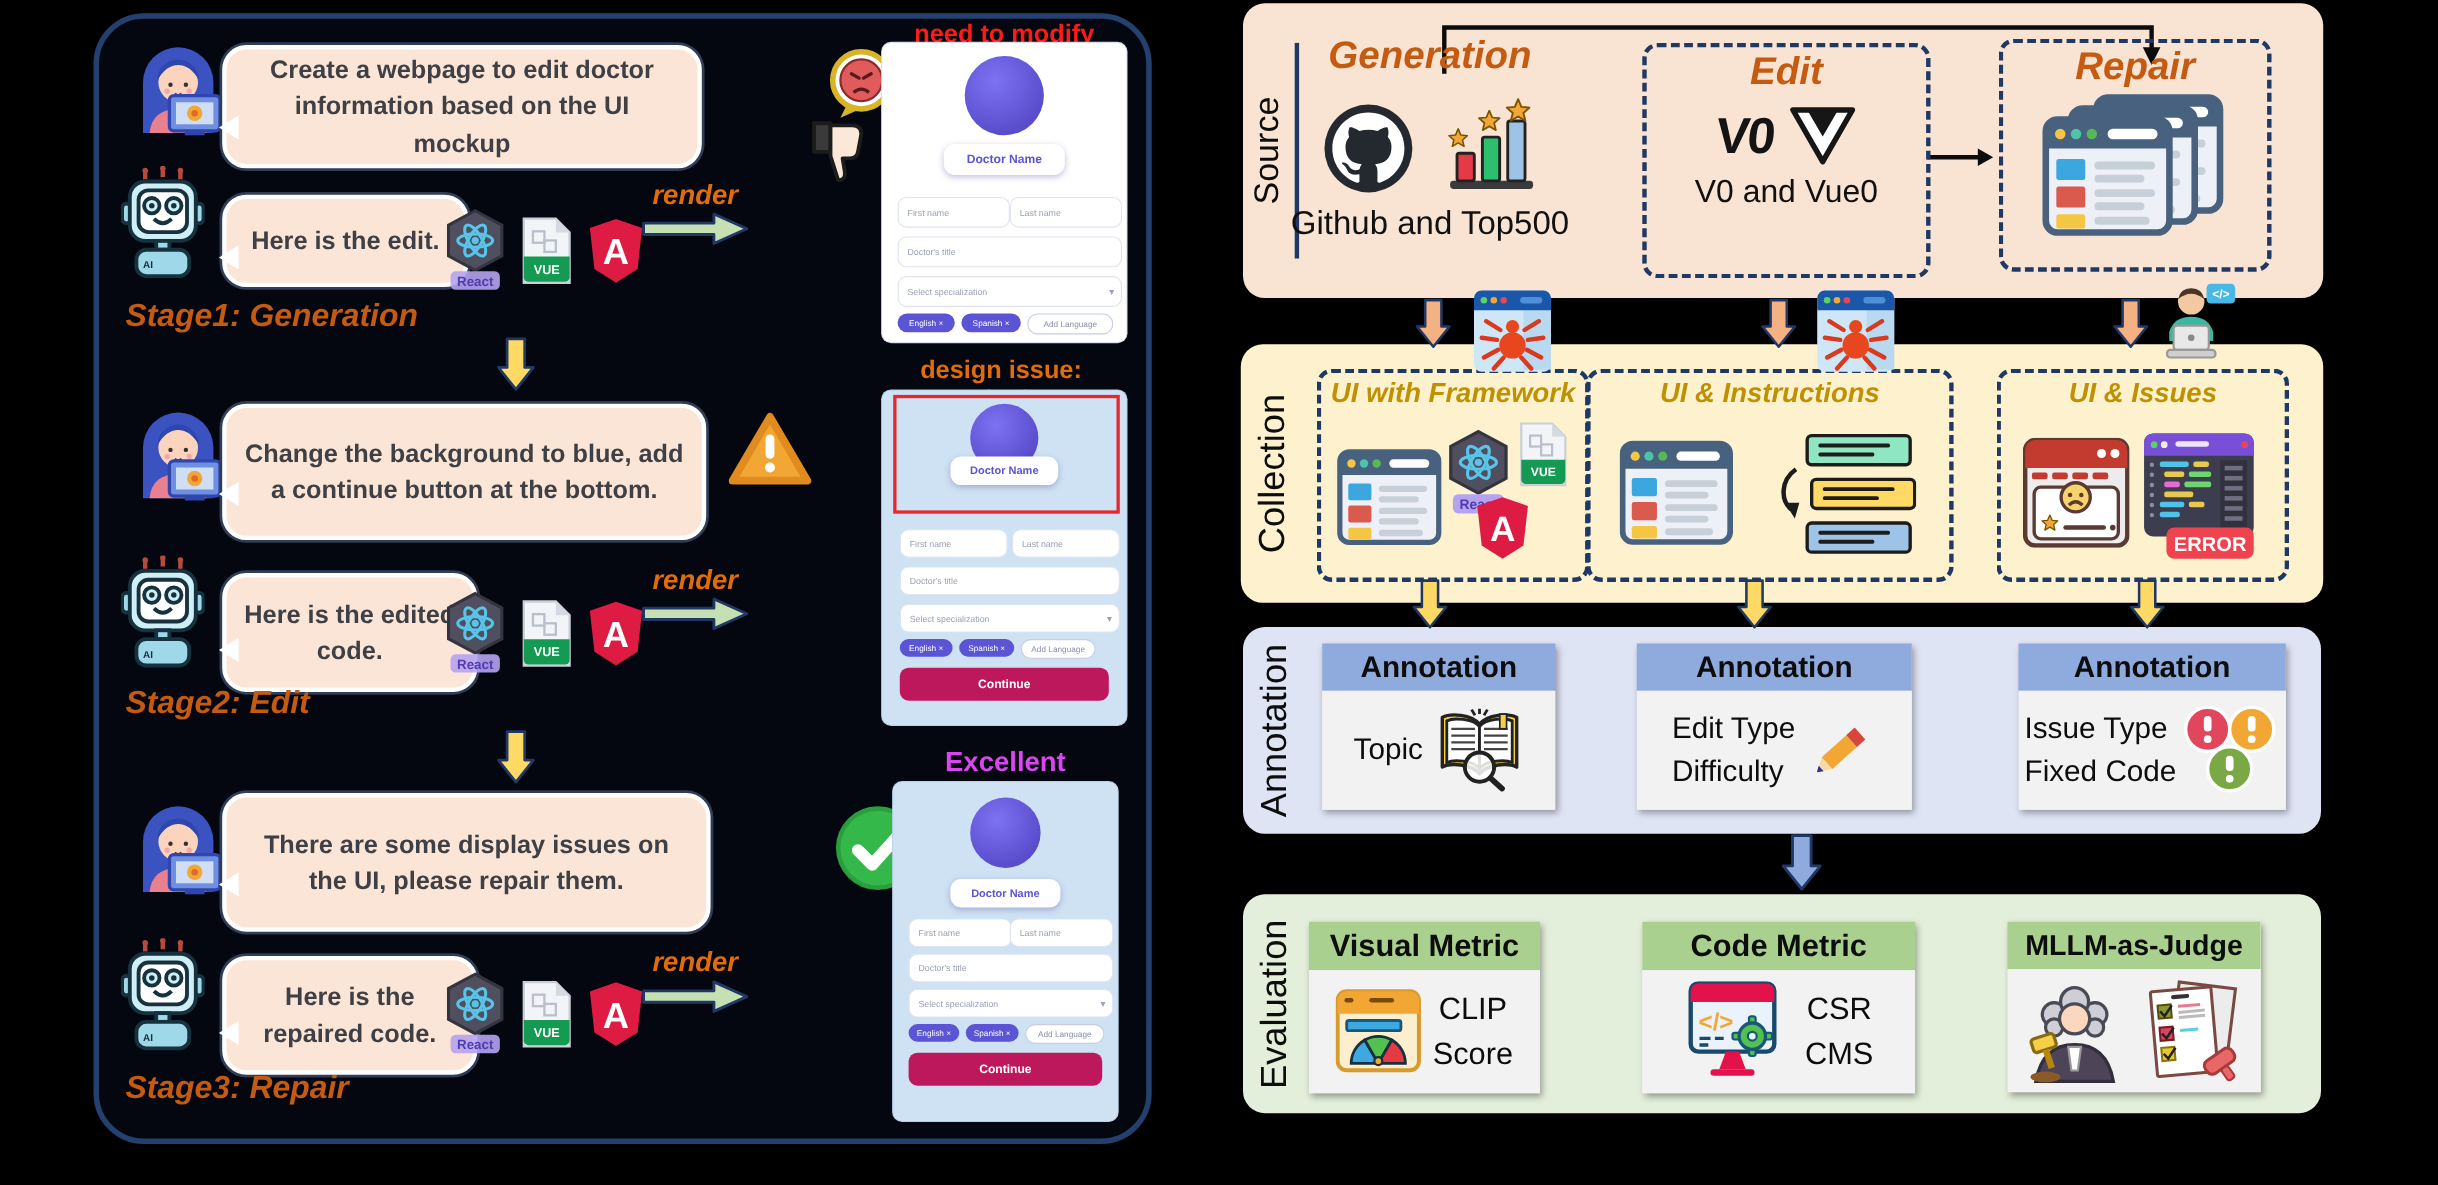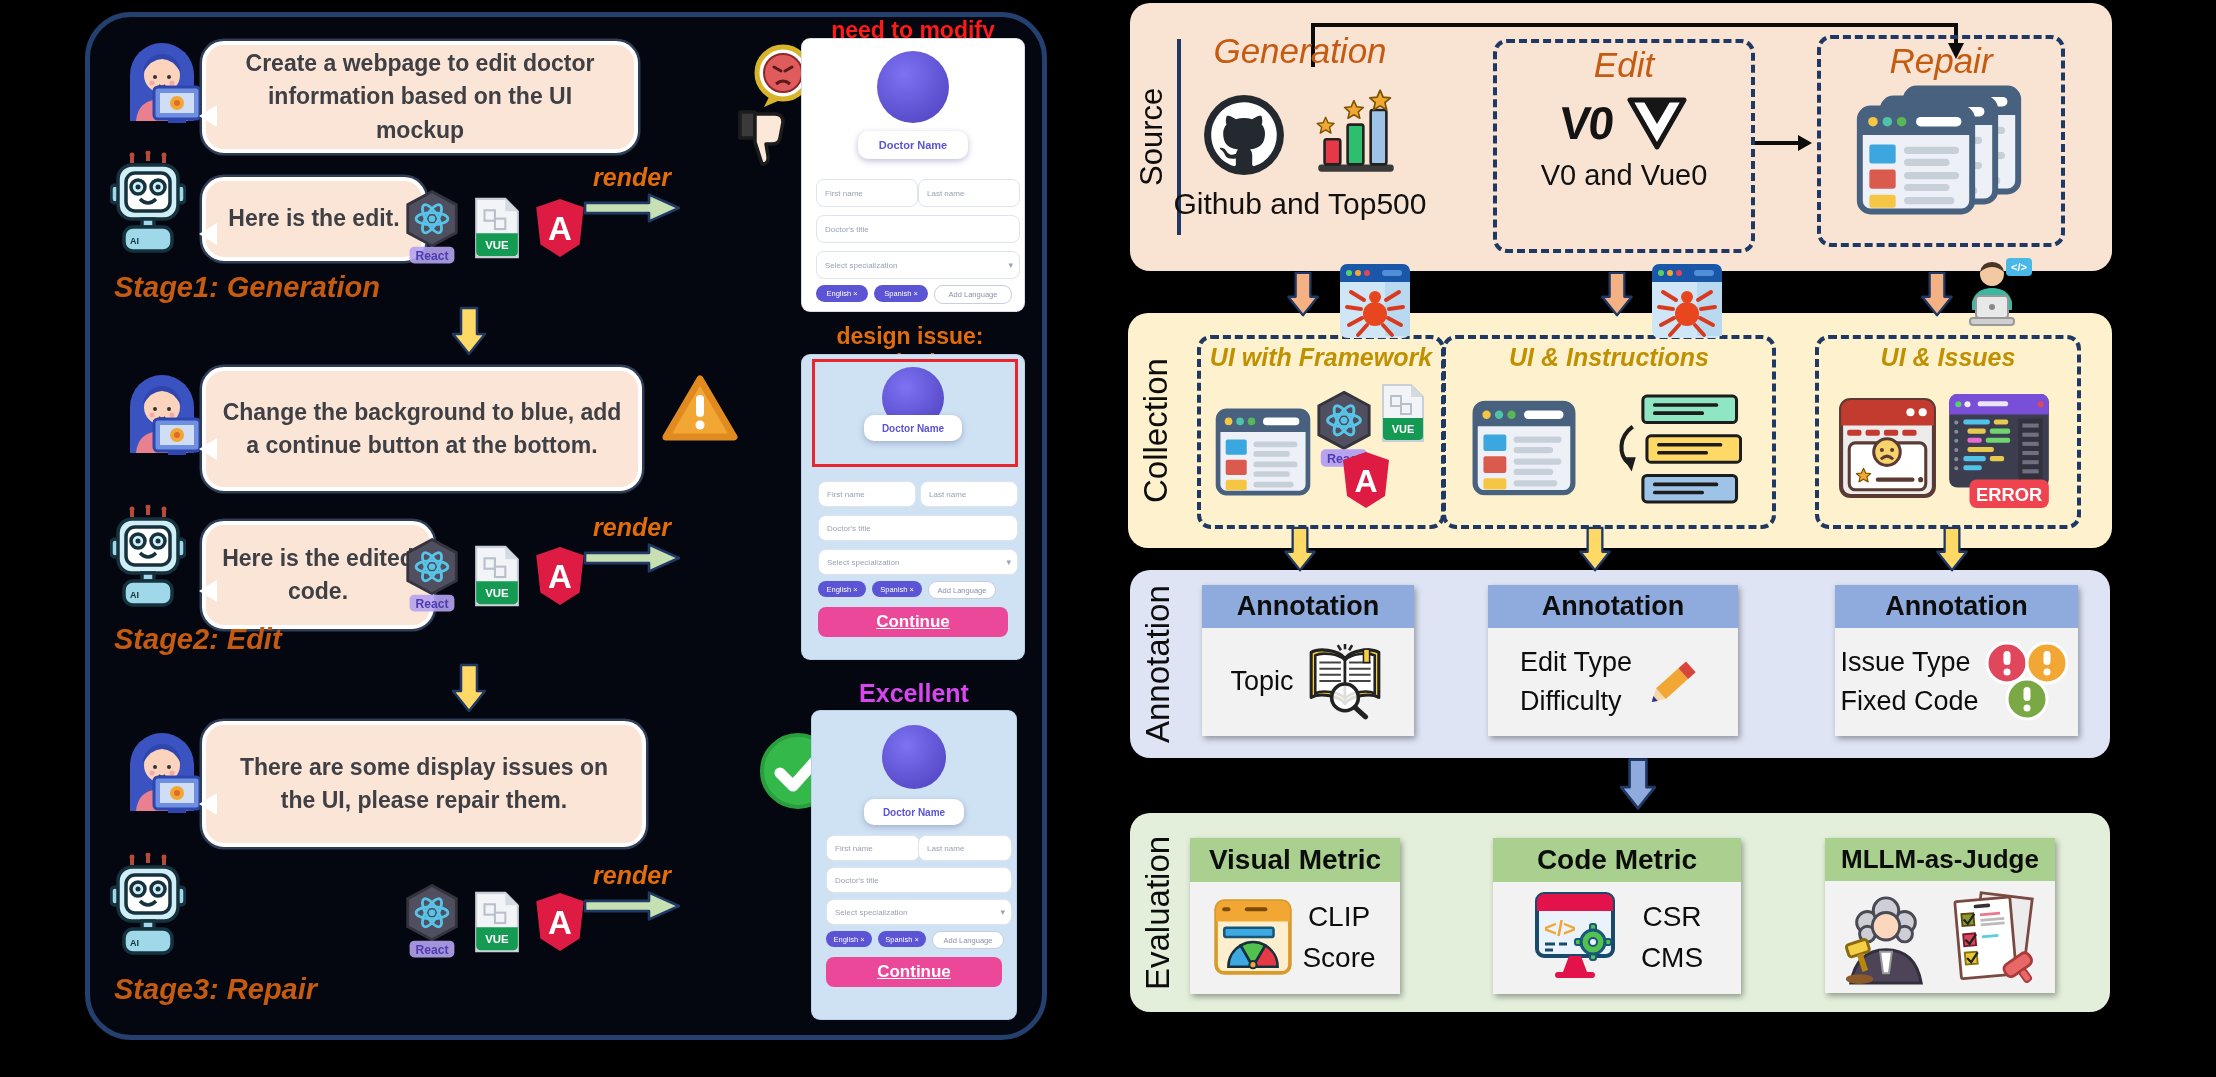--- a/index.html
+++ b/index.html
@@ -29,31 +29,31 @@
   .m-avatar{position:absolute;border-radius:50%;
     background:radial-gradient(circle at 38% 32%,#7d72f2 0%,#5a4ecd 70%,#5246c8 100%);}
   .m-pill{position:absolute;background:#fff;border-radius:10px;box-shadow:0 2px 6px rgba(70,70,150,.35);
     color:#5b54d4;font-weight:700;display:flex;align-items:center;justify-content:center;}
   .m-field{position:absolute;background:#fff;border:1.5px solid #dfe3f0;border-radius:8px;
     color:#9aa1b5;display:flex;align-items:center;padding-left:8px;font-size:8px;}
   .m-caret{margin-left:auto;margin-right:6px;color:#9aa1b5;font-size:9px;}
   .m-chip{position:absolute;background:#5b54d4;color:#fff;border-radius:9px;font-size:7.5px;
     display:flex;align-items:center;justify-content:center;}
   .m-chip.outline{background:#fff;color:#8a90a8;border:1px solid #c8cde0;}
-  .m-continue{position:absolute;background:#ec4899;color:#fff;border-radius:8px;font-weight:700;
-    font-size:17px;display:flex;align-items:center;justify-content:center;text-decoration:underline;}
+  .m-continue{position:absolute;background:#be185d;color:#fff;border-radius:8px;font-weight:700;
+    font-size:11px;display:flex;align-items:center;justify-content:center;}
   .m-redbox{position:absolute;border:3px solid #e8262d;}
 
   
   .row{position:absolute;border-radius:20px;}
   .vlabel{position:absolute;top:0;height:100%;display:flex;align-items:center;justify-content:center;
     writing-mode:vertical-rl;transform:rotate(180deg);font-size:33px;color:#0d0d0d;}
   .dbox{position:absolute;border:4px dashed #1f3864;border-radius:14px;
     display:flex;flex-direction:column;align-items:center;}
-  .dtitle{font-weight:400;font-style:italic;color:#c55a11;font-size:35px;margin-top:2px;}
+  .dtitle{font-weight:700;font-style:italic;color:#c55a11;font-size:35px;margin-top:2px;}
   .ctitle{font-weight:800;font-style:italic;color:#bf9000;font-size:25px;margin-top:4px;}
   .caption{color:#111;font-size:29px;}
   .card{position:absolute;box-shadow:2px 3px 6px rgba(0,0,0,.35);}
   .card-h{font-weight:800;font-size:27px;text-align:center;color:#0d0d0d;padding:6px 0;}
   .card-b{background:#f2f2f2;display:flex;align-items:center;justify-content:center;gap:10px;}
   .card-lines{font-size:27px;color:#0d0d0d;line-height:1.45;text-align:left;}
   .annot-h{background:#8faadc;}
   .eval-h{background:#a9d08e;}
 </style>
 </head>
@@ -365,20 +365,21 @@
       <circle cx="28" cy="36" r="7" fill="#cfeef5"></circle>
           <circle cx="48" cy="36" r="7" fill="#cfeef5"></circle>
       <path d="M30 48q8 8 16 0" fill="none"></path>
       <rect x="32" y="68" width="12" height="8" fill="#9fd8e8"></rect>
       <rect x="14" y="76" width="48" height="24" rx="9" fill="#9fd8e8"></rect>
     </g>
     <circle cx="28" cy="36" r="2.5" fill="#16323e"></circle>
         <circle cx="48" cy="36" r="2.5" fill="#16323e"></circle>
     <text x="20" y="93" font-size="9" font-weight="bold" fill="#16323e">AI</text>
   </svg>
+  <div class="bubble bot" style="left:112px;top:852px;width:200px;height:100px;font-size:23px;padding:0 12px">Here is the repaired code.</div>
 
   <div class="fw-trio" style="left:314px;top:866px">
     <svg width="56" height="78" viewBox="0 0 60 82">
       <polygon points="30,2 56,16 56,46 30,60 4,46 4,16" fill="#4f4f60" stroke="#34343f" stroke-width="3"></polygon>
       <g stroke="#57c4e8" stroke-width="3" fill="none">
         <ellipse cx="30" cy="31" rx="17" ry="6.5"></ellipse>
         <ellipse cx="30" cy="31" rx="17" ry="6.5" transform="rotate(60 30 31)"></ellipse>
         <ellipse cx="30" cy="31" rx="17" ry="6.5" transform="rotate(120 30 31)"></ellipse>
       </g>
       <circle cx="30" cy="31" r="3.5" fill="#57c4e8"></circle>

